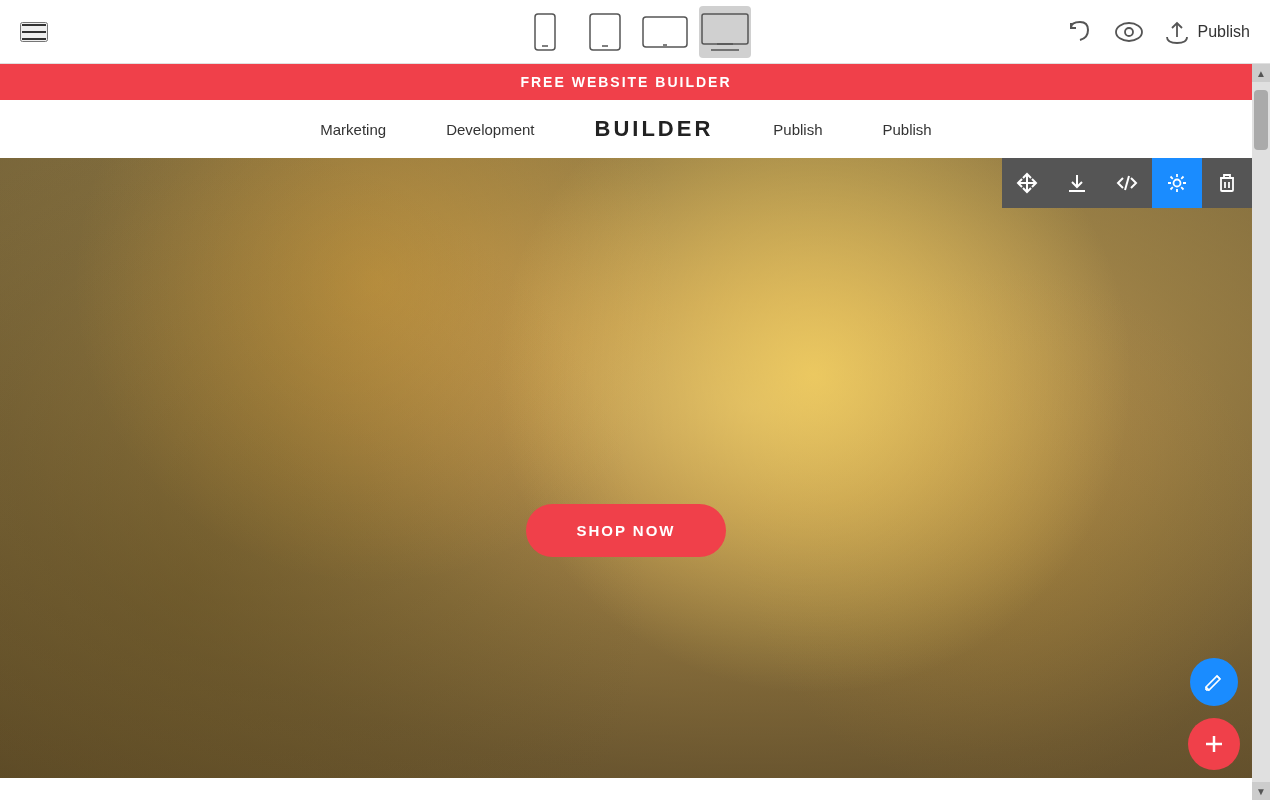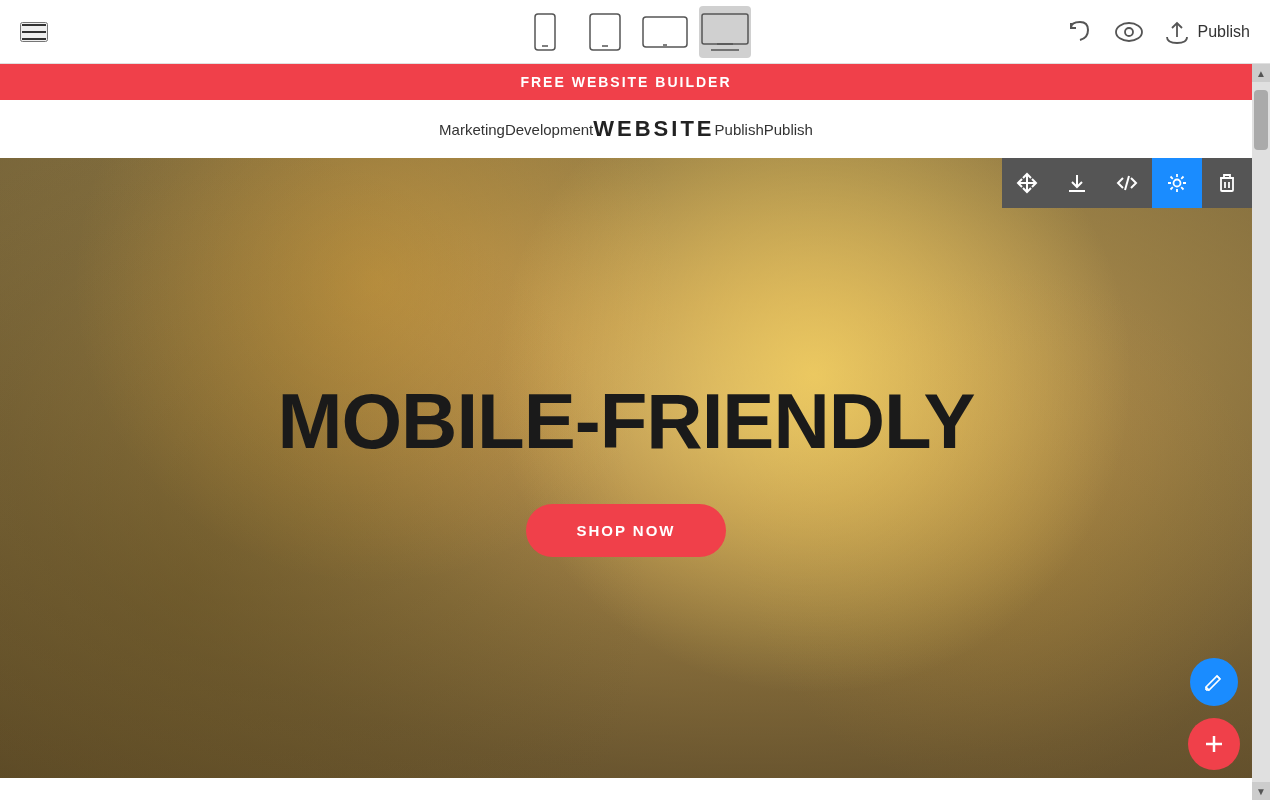--- a/index.html
+++ b/index.html
@@ -70,20 +70,21 @@
     }
 
     
     .site-nav {
       width: 1252px;
       background: #fff;
       display: flex;
       align-items: center;
       justify-content: center;
       padding: 16px 40px;
+      gap: 60px;
     }
     .nav-item {
       font-size: 15px; color: #333; text-decoration: none; font-family: Arial, sans-serif;
     }
     .nav-logo {
       font-size: 22px; font-weight: 700; letter-spacing: 3px; color: #222;
       font-family: Arial, sans-serif;
     }
 
     
@@ -306,21 +307,21 @@
 
   <div class="content-wrapper">
 
     <div class="red-banner">
       <span>FREE WEBSITE BUILDER</span>
     </div>
 
     <nav class="site-nav">
       <a class="nav-item">Marketing</a>
       <a class="nav-item">Development</a>
-      <span class="nav-logo">WEBSITE</span>
+      <span class="nav-logo">BUILDER</span>
       <a class="nav-item">Publish</a>
       <a class="nav-item">Publish</a>
     </nav>
 
     <div class="hero">
       <div class="hero-bg"></div>
 
       <div class="block-toolbar">
 
         <button class="block-toolbar-btn">
@@ -363,21 +364,21 @@
             <path d="M8 6 L8 3 L14 3 L14 6" stroke="#fff" stroke-width="1.8" fill="none"></path>
             <rect x="5" y="6" width="12" height="13" rx="1" stroke="#fff" stroke-width="1.8" fill="none"></rect>
             <line x1="9" y1="10" x2="9" y2="16" stroke="#fff" stroke-width="1.8"></line>
             <line x1="13" y1="10" x2="13" y2="16" stroke="#fff" stroke-width="1.8"></line>
           </svg>
         </button>
       </div>
 
       <div class="hero-content">
         <h1 class="hero-title">
-          <span>MOBILE-FRIENDLY</span><br>
+          <br>
         </h1>
         <button class="shop-now-btn">SHOP NOW</button>
       </div>
     </div>
   </div>
 
   <div class="scrollbar">
     <div class="scrollbar-arrow">▲</div>
     <div class="scrollbar-thumb"></div>
     <div class="scrollbar-arrow scrollbar-arrow-bottom">▼</div>

